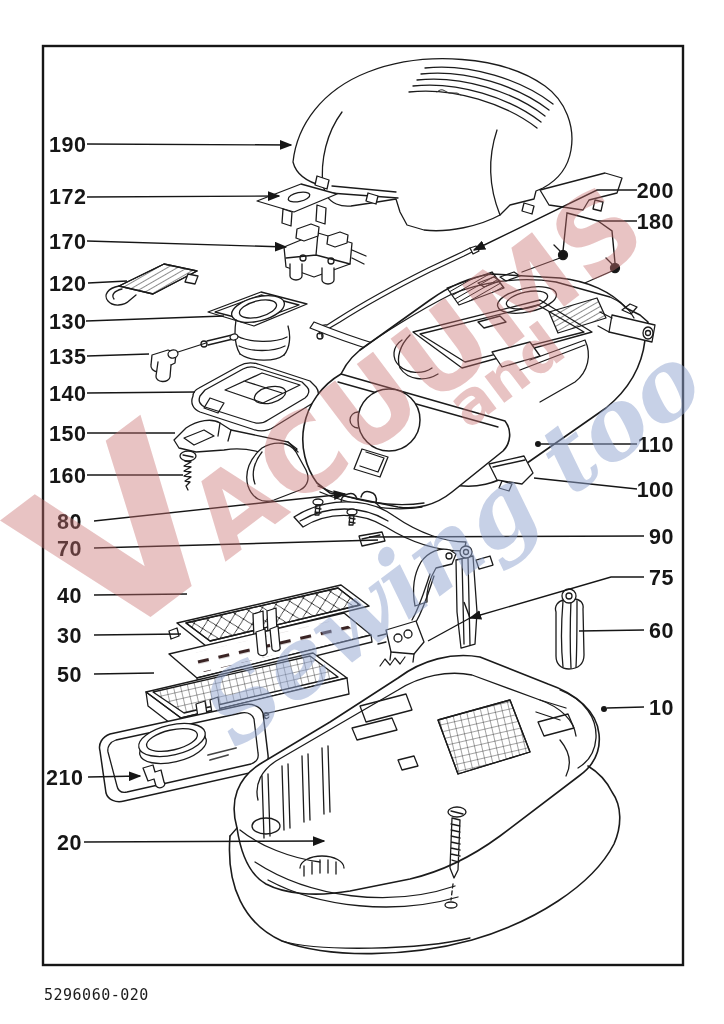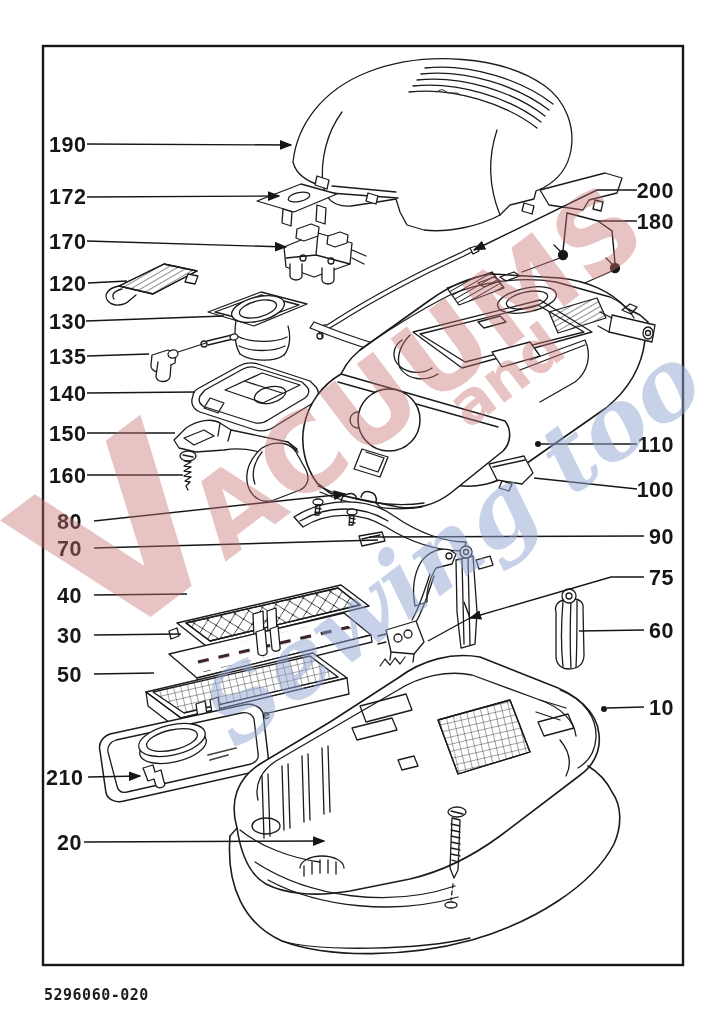--- a/index.html
+++ b/index.html
@@ -10,21 +10,21 @@
   .leader{fill:none;stroke:#161616;stroke-width:1.4;}
   .ldot{fill:#161616;stroke:none;}
   .brand{font-family:"Liberation Sans",sans-serif;font-weight:700;font-size:13px;fill:#222;letter-spacing:0.5px;}
   .logo-mark{stroke:#333;stroke-width:1;fill:none;}
   .wm-red{font-family:"DejaVu Sans",sans-serif;font-weight:700;fill-opacity:0.42;}
   .wm-v{font-size:230px;}
   .wm-rest{font-size:108px;letter-spacing:2px;}
   .wm-and{font-size:60px;}
   .wm-blue{font-family:"DejaVu Serif",serif;font-style:italic;font-weight:700;font-size:96px;fill-opacity:0.5;}
   .footer-code{position:absolute;left:44px;top:986px;font-family:"DejaVu Sans Mono",monospace;
-               font-weight:700;font-size:15px;color:#1b1b1b;letter-spacing:0.5px;}
+               font-weight:400;font-size:15px;color:#1b1b1b;letter-spacing:0.5px;}
 </style>
 </head>
 <body>
 
 <div class="stage">
 <svg width="724" height="1024" viewBox="0 0 724 1024">
   <defs>
     <marker id="arrowM" markerWidth="9" markerHeight="7" refX="8" refY="3.5" orient="auto">
       <path d="M0,0 L9,3.5 L0,7 Z" fill="#161616"></path>
     </marker>

